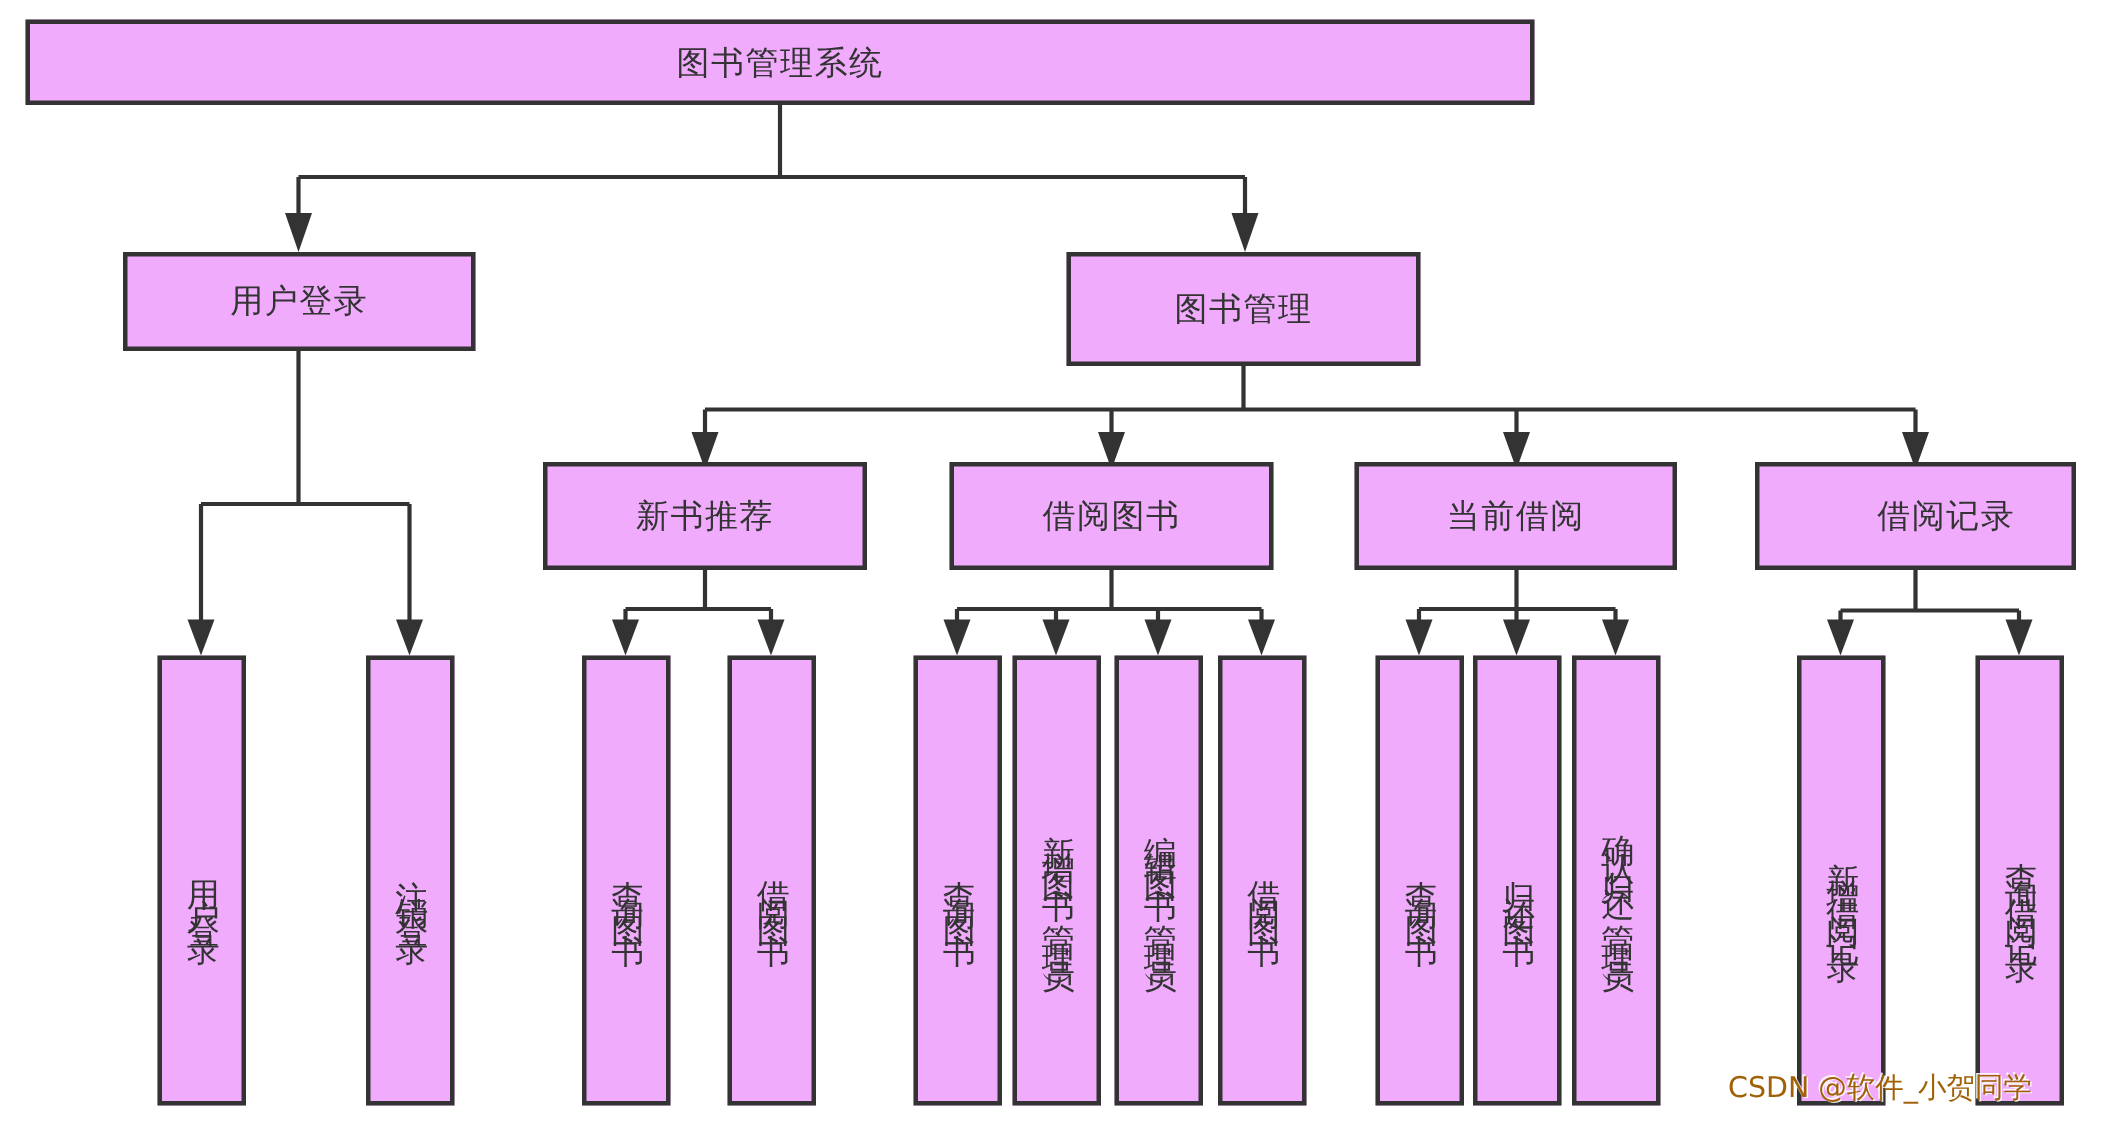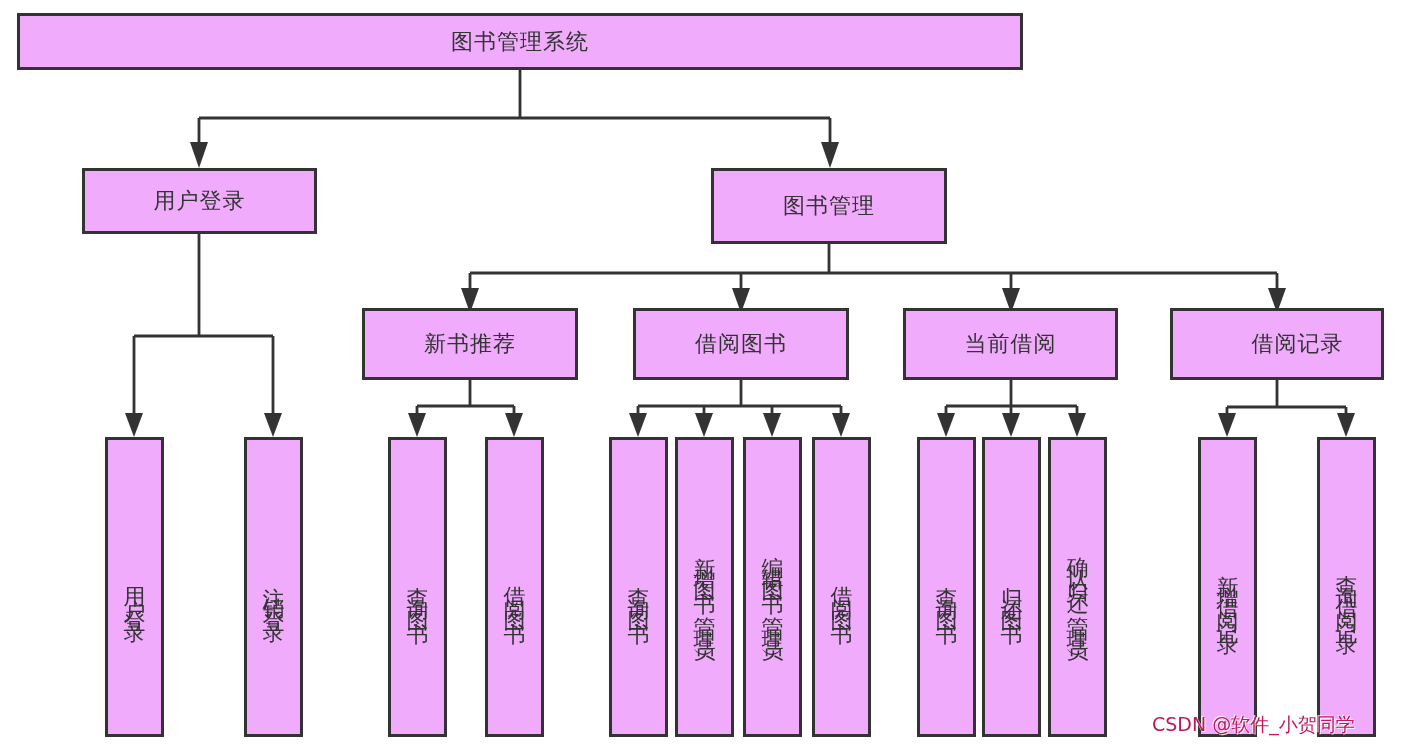--- a/index.html
+++ b/index.html
@@ -44,21 +44,21 @@
   .l3a   { left: 362px; }
   .l3b   { left: 633px; }
   .l3c   { left: 903px; width: 215px; align-items: center; }
   .l3d   { left: 1170px; width: 214px; padding-left: 41px; }
   .leaf  { top: 437px; height: 300px; width: 59px; }
   .watermark {
     position: absolute;
     left: 1152px;
     top: 712px;
     font-size: 19px;
-    color: #be185d;
+    color: #a16207;
     white-space: nowrap;
     text-shadow: 1px 1px 0 rgba(255,255,255,0.85), -1px -1px 0 rgba(255,255,255,0.85);
     z-index: 5;
   }
 </style>
 </head>
 <body>
 
 <div class="stage">
 

